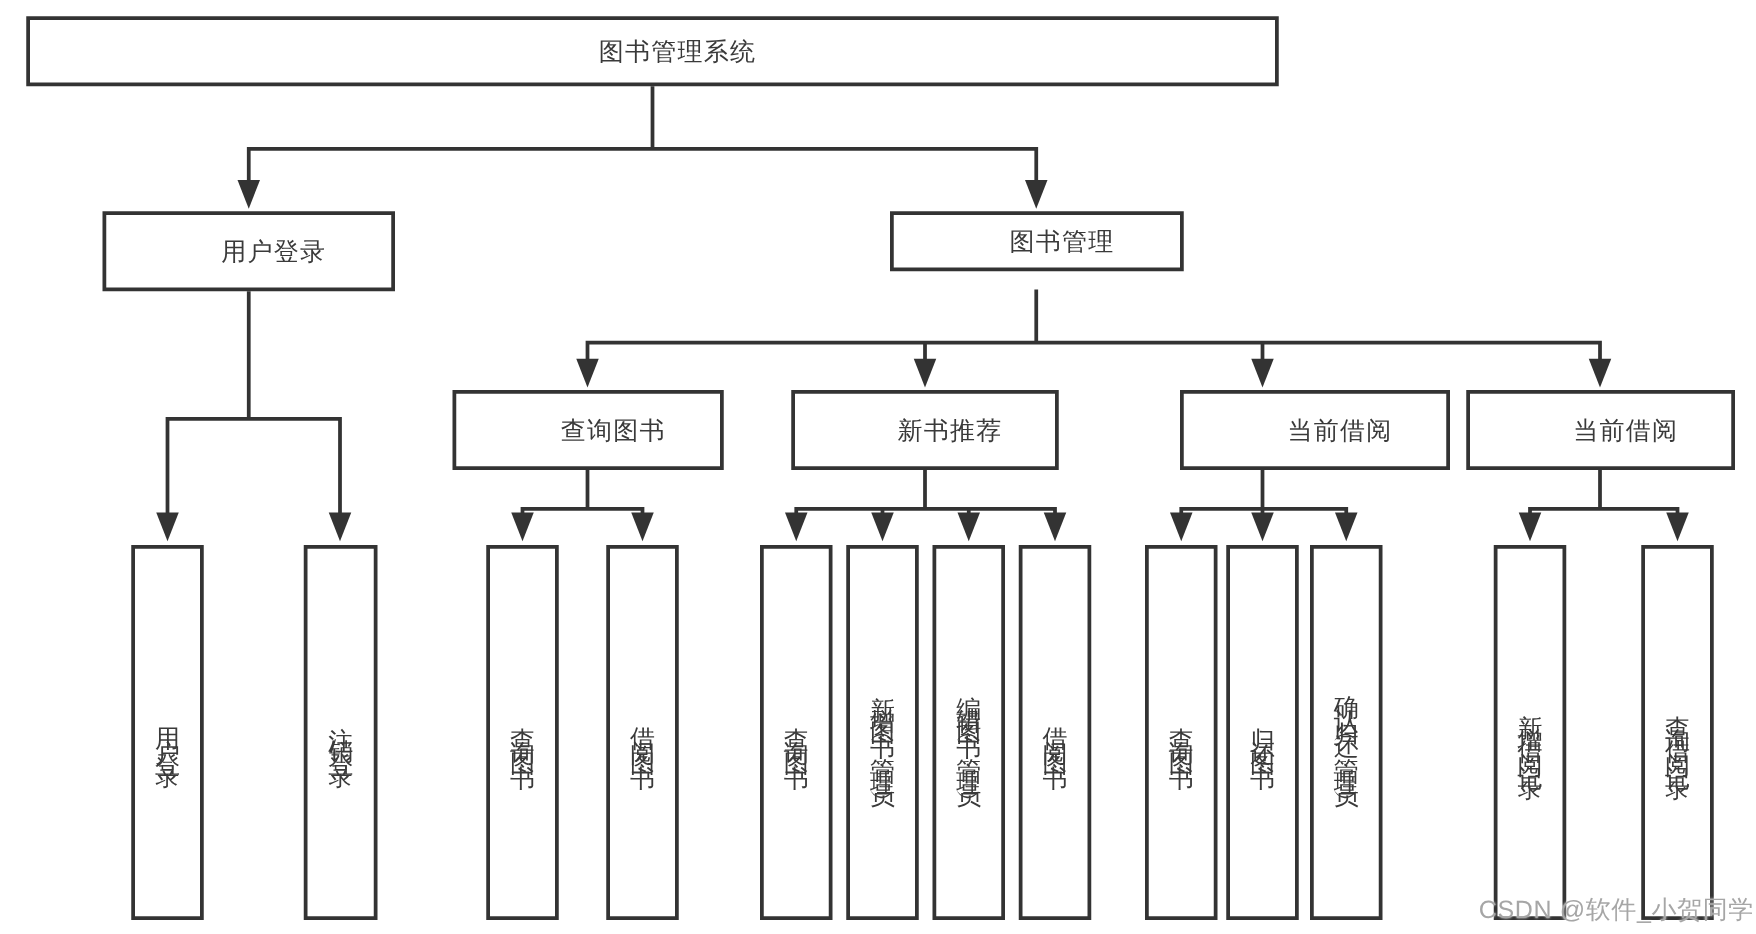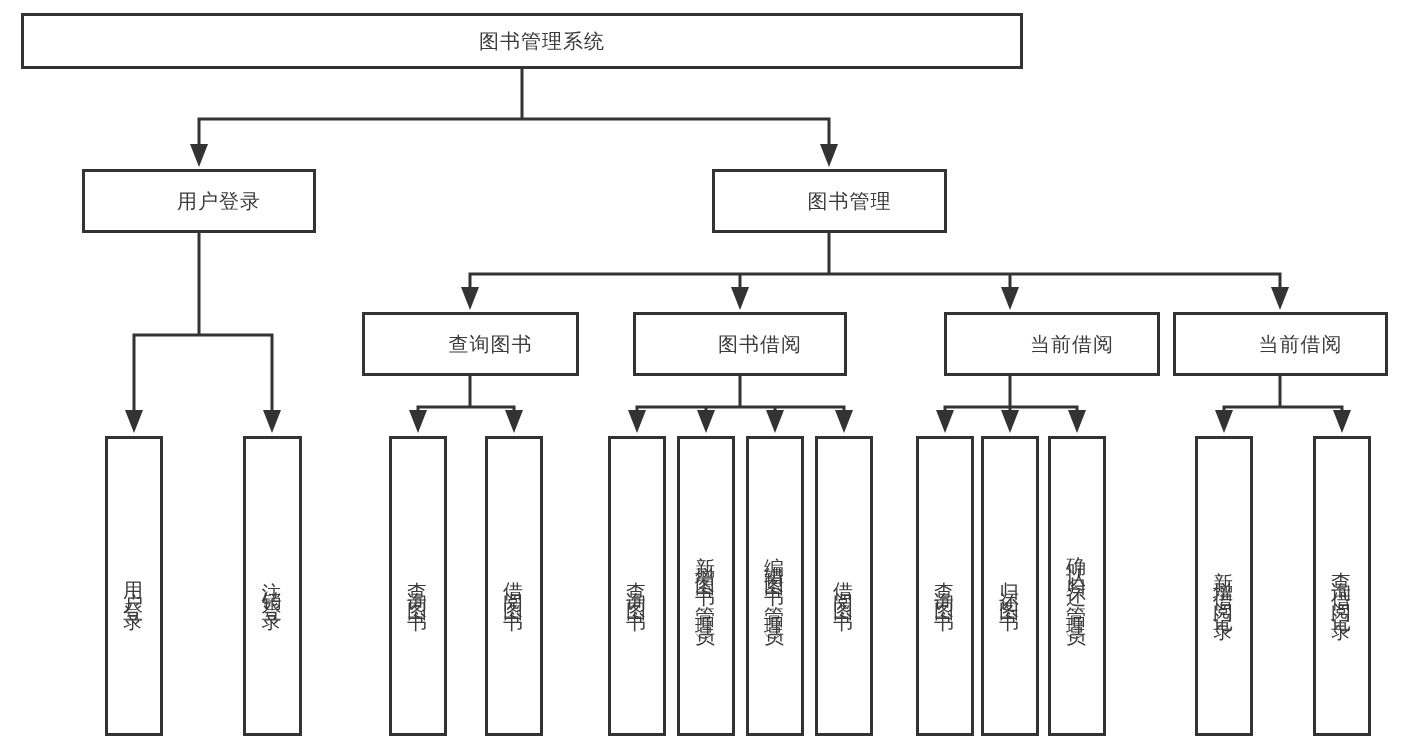--- a/index.html
+++ b/index.html
@@ -97,24 +97,24 @@
       <polygon points="1001,410 1019,410 1010,433"></polygon>
       <polygon points="1068,410 1086,410 1077,433"></polygon>
       <polygon points="1215,410 1233,410 1224,433"></polygon>
       <polygon points="1333,410 1351,410 1342,433"></polygon>
     </g>
   </svg>
 
   <div class="box hbox" style="left:21px; top:13px; width:1002px; height:56px">图书管理系统</div>
 
   <div class="box hbox" style="left:82px; top:169px; width:234px; height:64px">用户登录</div>
-  <div class="box hbox" style="left:712px; top:169px; width:235px; height:64px">图书管理</div>
+  <div class="box hbox" style="left:712px; top:169px; width:235px; height:48px">图书管理</div>
 
   <div class="box hbox" style="left:362px; top:312px; width:217px; height:64px">查询图书</div>
-  <div class="box hbox" style="left:633px; top:312px; width:214px; height:64px">图书借阅</div>
+  <div class="box hbox" style="left:633px; top:312px; width:214px; height:64px">新书推荐</div>
   <div class="box hbox" style="left:944px; top:312px; width:216px; height:64px">当前借阅</div>
   <div class="box hbox" style="left:1173px; top:312px; width:215px; height:64px">当前借阅</div>
 
   <div class="box vbox" style="left:105px; top:436px; width:58px; height:300px">用户登录</div>
   <div class="box vbox" style="left:243px; top:436px; width:59px; height:300px">注销登录</div>
 
   <div class="box vbox" style="left:389px; top:436px; width:58px; height:300px">查询图书</div>
   <div class="box vbox" style="left:485px; top:436px; width:58px; height:300px">借阅图书</div>
 
   <div class="box vbox" style="left:608px; top:436px; width:58px; height:300px">查询图书</div>
@@ -122,14 +122,15 @@
   <div class="box vbox" style="left:746px; top:436px; width:58px; height:300px">编辑图书（管理员）</div>
   <div class="box vbox" style="left:815px; top:436px; width:58px; height:300px">借阅图书</div>
 
   <div class="box vbox" style="left:916px; top:436px; width:58px; height:300px">查询图书</div>
   <div class="box vbox" style="left:981px; top:436px; width:58px; height:300px">归还图书</div>
   <div class="box vbox" style="left:1048px; top:436px; width:58px; height:300px">确认归还（管理员）</div>
 
   <div class="box vbox" style="left:1195px; top:436px; width:58px; height:300px">新增借阅记录</div>
   <div class="box vbox" style="left:1313px; top:436px; width:58px; height:300px">查询借阅记录</div>
 
+  <div id="watermark">CSDN @软件_小贺同学</div>
 
 </div>
 
 </body></html>

